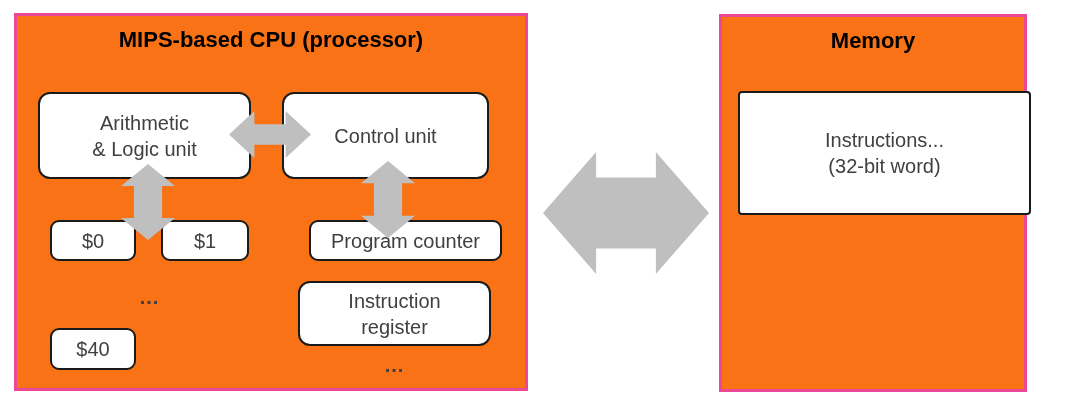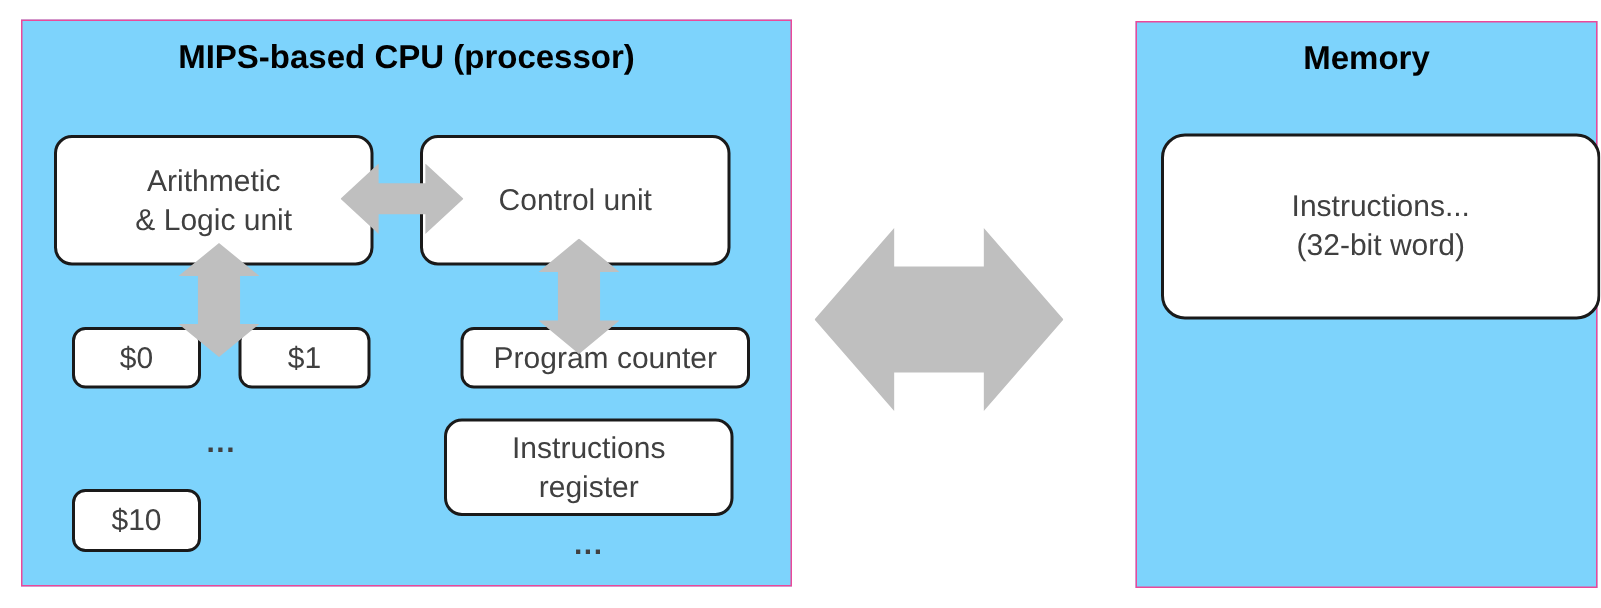--- a/index.html
+++ b/index.html
@@ -10,22 +10,22 @@
   }
   .canvas {
     position: relative;
     width: 1067px;
     height: 405px;
     background: #ffffff;
     overflow: hidden;
   }
   .outer-box {
     position: absolute;
-    border: 1px solid #ec4899;
-    background: #7dd3fc;
+    border: 3px solid #ec4899;
+    background: #f97316;
     box-sizing: border-box;
   }
   .outer-title {
     position: absolute;
     left: 0;
     right: 0;
     top: 11px;
     text-align: center;
     font-size: 22px;
     font-weight: bold;
@@ -98,39 +98,39 @@
     <div class="rbox small" style="left:33px; top:204px; width:86px; height:41px;">
       <span class="box-label">$0</span>
     </div>
     <div class="rbox small" style="left:144px; top:204px; width:88px; height:41px;">
       <span class="box-label">$1</span>
     </div>
 
     <div class="dots" style="left:33px; top:270px; width:199px;">...</div>
 
     <div class="rbox small" style="left:33px; top:312px; width:86px; height:42px;">
-      <span class="box-label">$10</span>
+      <span class="box-label">$40</span>
     </div>
 
     <div class="rbox small" style="left:292px; top:204px; width:193px; height:41px;">
       <span class="box-label">Program counter</span>
     </div>
     <div class="rbox" style="left:281px; top:265px; width:193px; height:65px;">
-      <span class="box-label">Instructions
+      <span class="box-label">Instruction
 register</span>
     </div>
 
     <div class="dots" style="left:281px; top:338px; width:193px;">...</div>
   </div>
 
   <div class="arrow arrow-h-big" style="left:543px; top:152px; width:166px; height:122px;"></div>
 
-  <div class="outer-box" style="left:757px; top:14px; width:308px; height:378px;">
+  <div class="outer-box" style="left:719px; top:14px; width:308px; height:378px;">
     <div class="outer-title">Memory</div>
 
-    <div class="rbox" style="left:16px; top:74px; width:293px; height:124px; border-radius:16px;">
+    <div class="rbox" style="left:16px; top:74px; width:293px; height:124px; border-radius:4px;">
       <span class="box-label">Instructions...
 (32-bit word)</span>
     </div>
 
   </div>
 
 </div>
 
 </body></html>

